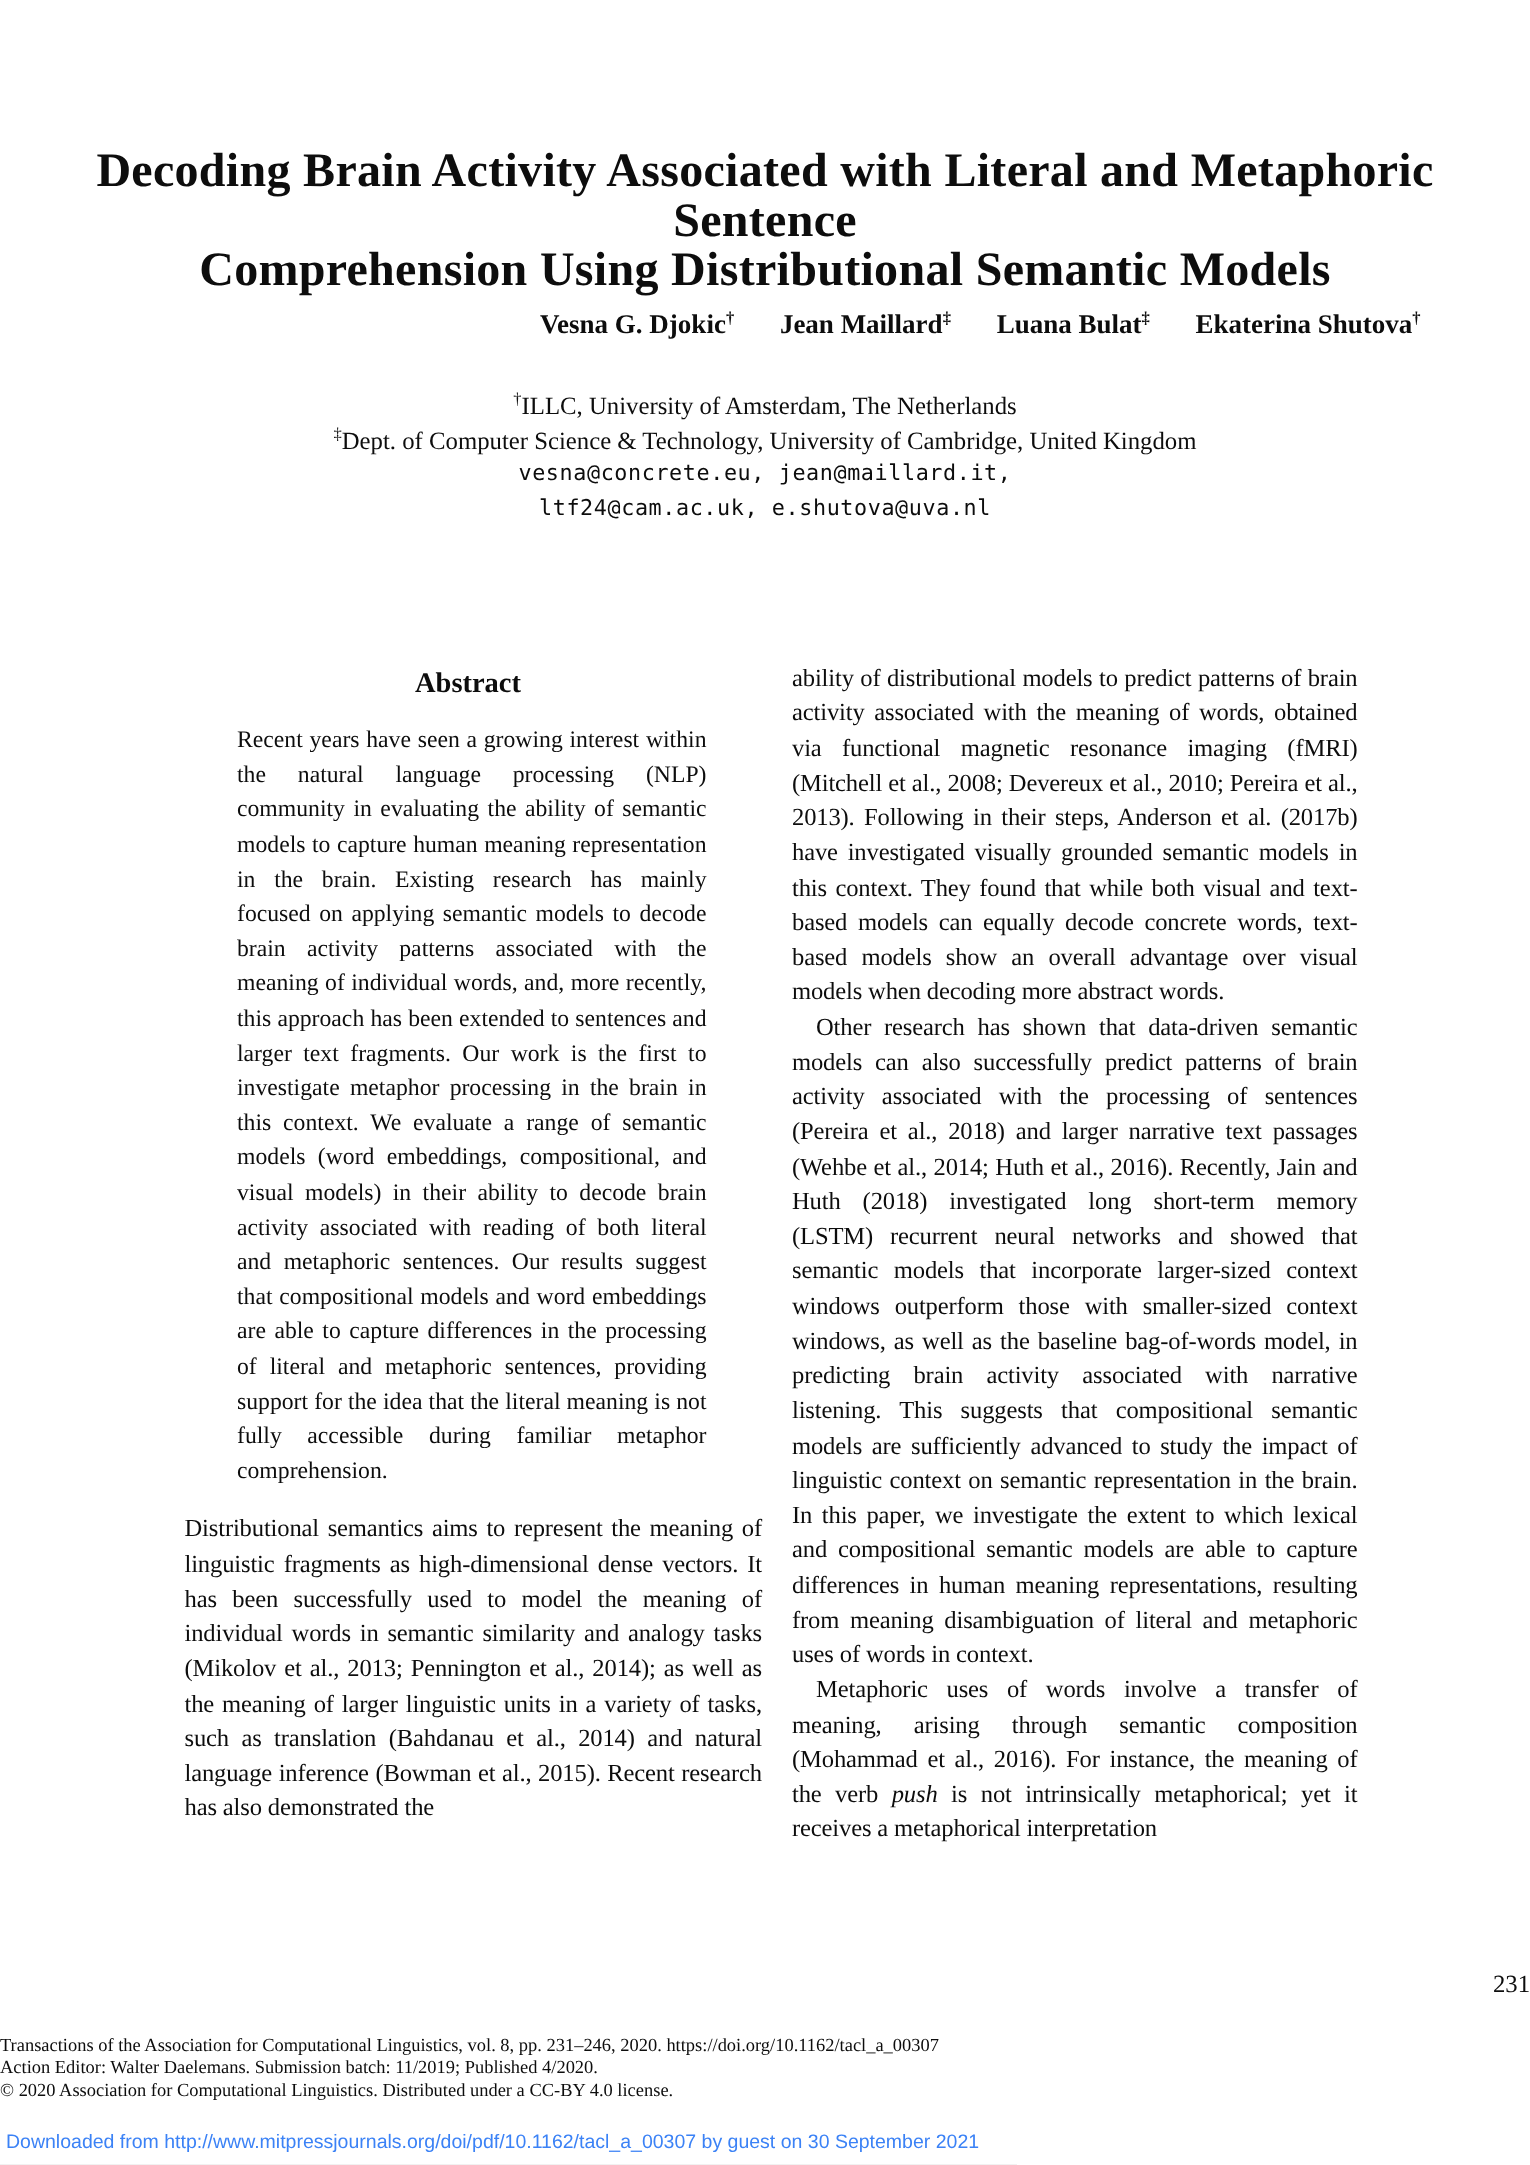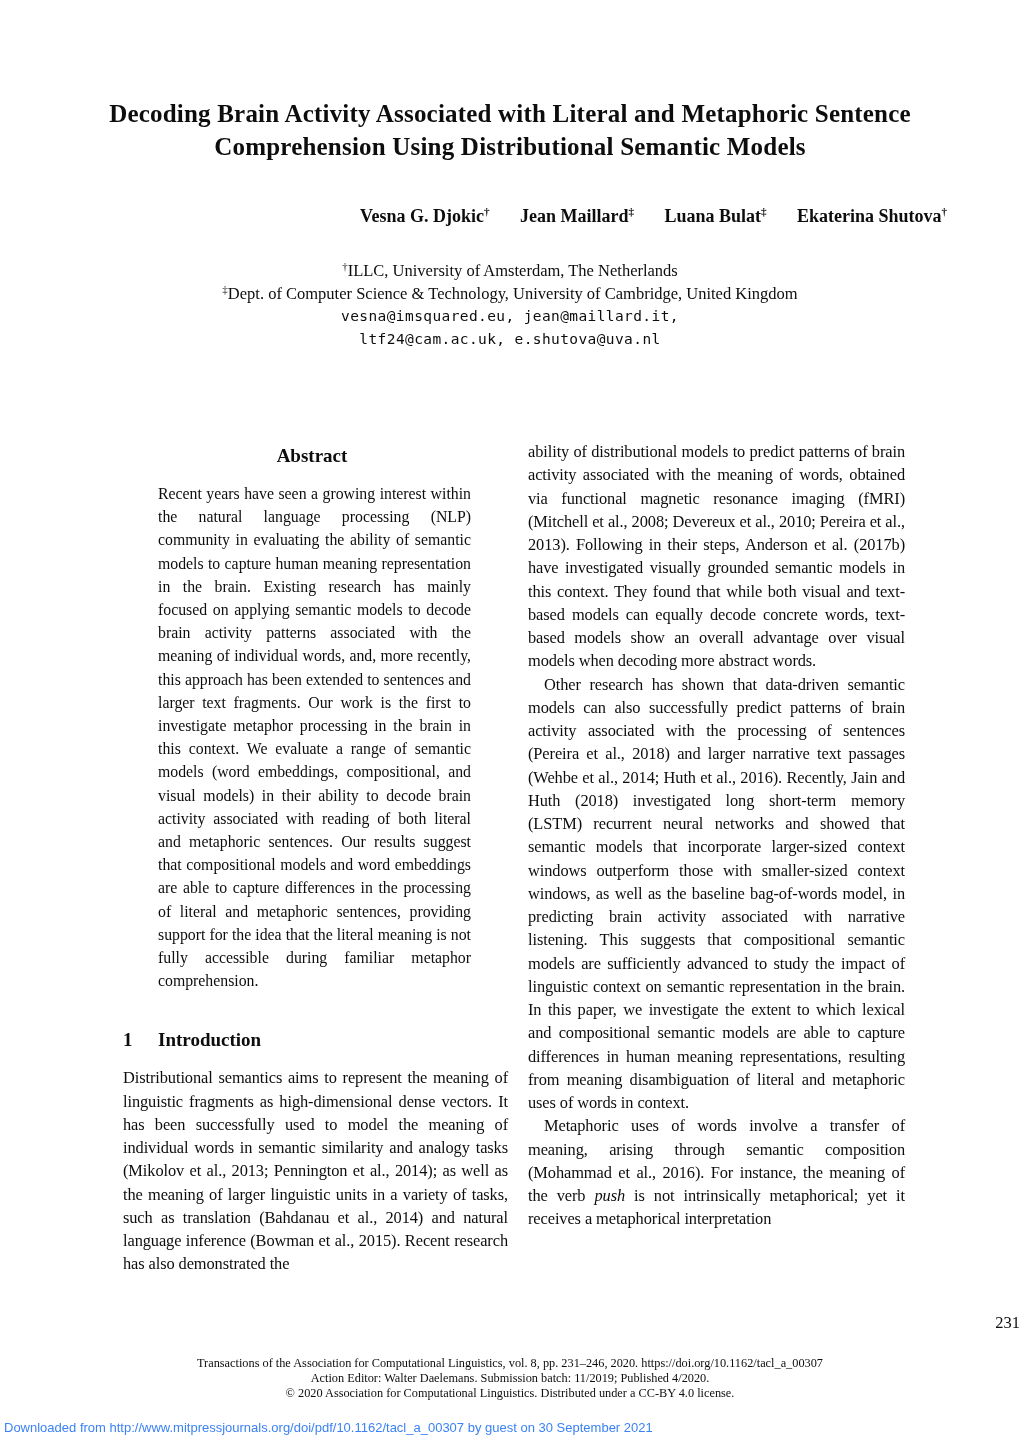--- a/index.html
+++ b/index.html
@@ -13,21 +13,21 @@
     font-family: "Liberation Serif", serif;
     overflow: hidden;
   }
 
   
   .title {
     position: absolute;
     top: 97px; left: 60px; width: 900px;
     margin: 0;
     text-align: center;
-    font-size: 25px;
+    font-size: 32px;
     line-height: 33px;
     font-weight: bold;
     letter-spacing: 0.2px;
   }
   .authors {
     position: absolute;
     top: 206px; left: 60px; width: 900px;
     text-align: right;
     font-size: 18px;
     font-weight: bold;
@@ -98,21 +98,21 @@
   
   .pagenum {
     position: absolute;
     top: 1313px; left: 0; width: 1020px;
     text-align: right;
     font-size: 16.5px;
   }
   .footer {
     position: absolute;
     top: 1356px; left: 0; width: 1020px;
-    text-align: center;
+    text-align: left;
     font-size: 12.3px;
     line-height: 14.8px;
   }
   .downloaded {
     position: absolute;
     top: 1420px; left: 4px;
     font-family: "Liberation Sans", sans-serif;
     font-size: 13px;
     color: #3b82f6;
   }
@@ -130,34 +130,31 @@
   <div class="authors">
     <span class="author"><span>Vesna G. Djokic</span><sup>†</sup></span>
     <span class="author"><span>Jean Maillard</span><sup>‡</sup></span>
     <span class="author"><span>Luana Bulat</span><sup>‡</sup></span>
     <span class="author"><span>Ekaterina Shutova</span><sup>†</sup></span>
   </div>
 
   <div class="affiliations">
     <div><span class="affil-mark">†</span><span>ILLC, University of Amsterdam, The Netherlands</span></div>
     <div><span class="affil-mark">‡</span><span>Dept. of Computer Science &amp; Technology, University of Cambridge, United Kingdom</span></div>
-    <div class="email-line">vesna@imsquared.eu, jean@maillard.it,</div>
+    <div class="email-line">vesna@concrete.eu, jean@maillard.it,</div>
     <div class="email-line">ltf24@cam.ac.uk, e.shutova@uva.nl</div>
   </div>
 
   <div class="columns">
 
     <section class="col-left">
       <div class="abstract">
         <h2 class="abstract-head">Abstract</h2>
         <p class="abstract-text">Recent years have seen a growing interest within the natural language processing (NLP) community in evaluating the ability of semantic models to capture human meaning representation in the brain. Existing research has mainly focused on applying semantic models to decode brain activity patterns associated with the meaning of individual words, and, more recently, this approach has been extended to sentences and larger text fragments. Our work is the first to investigate metaphor processing in the brain in this context. We evaluate a range of semantic models (word embeddings, compositional, and visual models) in their ability to decode brain activity associated with reading of both literal and metaphoric sentences. Our results suggest that compositional models and word embeddings are able to capture differences in the processing of literal and metaphoric sentences, providing support for the idea that the literal meaning is not fully accessible during familiar metaphor comprehension.</p>
       </div>
-      <h3 class="sec-heading">
-        <span class="sec-num">1</span><span>Introduction</span>
-      </h3>
       <p class="body-par">Distributional semantics aims to represent the meaning of linguistic fragments as high-dimensional dense vectors. It has been successfully used to model the meaning of individual words in semantic similarity and analogy tasks (Mikolov et al., 2013; Pennington et al., 2014); as well as the meaning of larger linguistic units in a variety of tasks, such as translation (Bahdanau et al., 2014) and natural language inference (Bowman et al., 2015). Recent research has also demonstrated the</p>
     </section>
 
     <section class="col-right">
       <p class="body-par">ability of distributional models to predict patterns of brain activity associated with the meaning of words, obtained via functional magnetic resonance imaging (fMRI) (Mitchell et al., 2008; Devereux et al., 2010; Pereira et al., 2013). Following in their steps, Anderson et al. (2017b) have investigated visually grounded semantic models in this context. They found that while both visual and text-based models can equally decode concrete words, text-based models show an overall advantage over visual models when decoding more abstract words.</p>
       <p class="body-par">Other research has shown that data-driven semantic models can also successfully predict patterns of brain activity associated with the processing of sentences (Pereira et al., 2018) and larger narrative text passages (Wehbe et al., 2014; Huth et al., 2016). Recently, Jain and Huth (2018) investigated long short-term memory (LSTM) recurrent neural networks and showed that semantic models that incorporate larger-sized context windows outperform those with smaller-sized context windows, as well as the baseline bag-of-words model, in predicting brain activity associated with narrative listening. This suggests that compositional semantic models are sufficiently advanced to study the impact of linguistic context on semantic representation in the brain. In this paper, we investigate the extent to which lexical and compositional semantic models are able to capture differences in human meaning representations, resulting from meaning disambiguation of literal and metaphoric uses of words in context.</p>
       <p class="body-par"><span>Metaphoric uses of words involve a transfer of meaning, arising through semantic composition (Mohammad et al., 2016). For instance, the meaning of the verb </span><span class="italic">push</span><span> is not intrinsically metaphorical; yet it receives a metaphorical interpretation</span></p>
     </section>
 
   </div>

